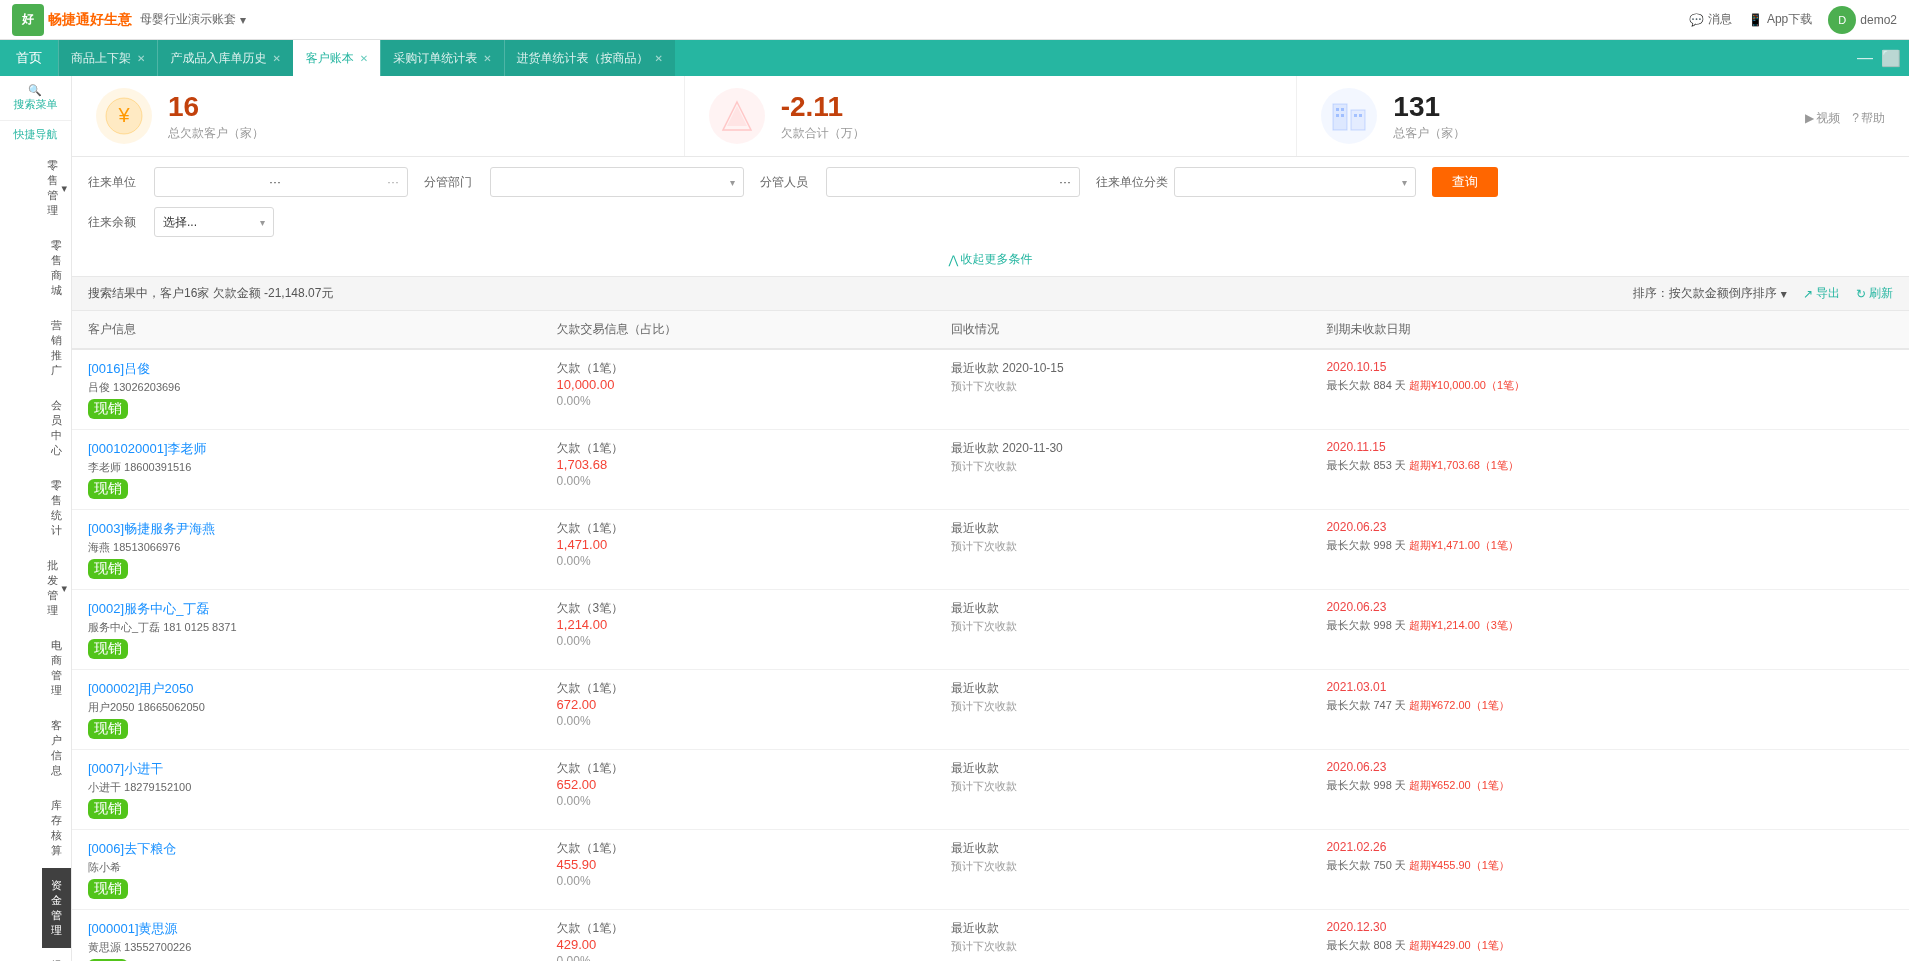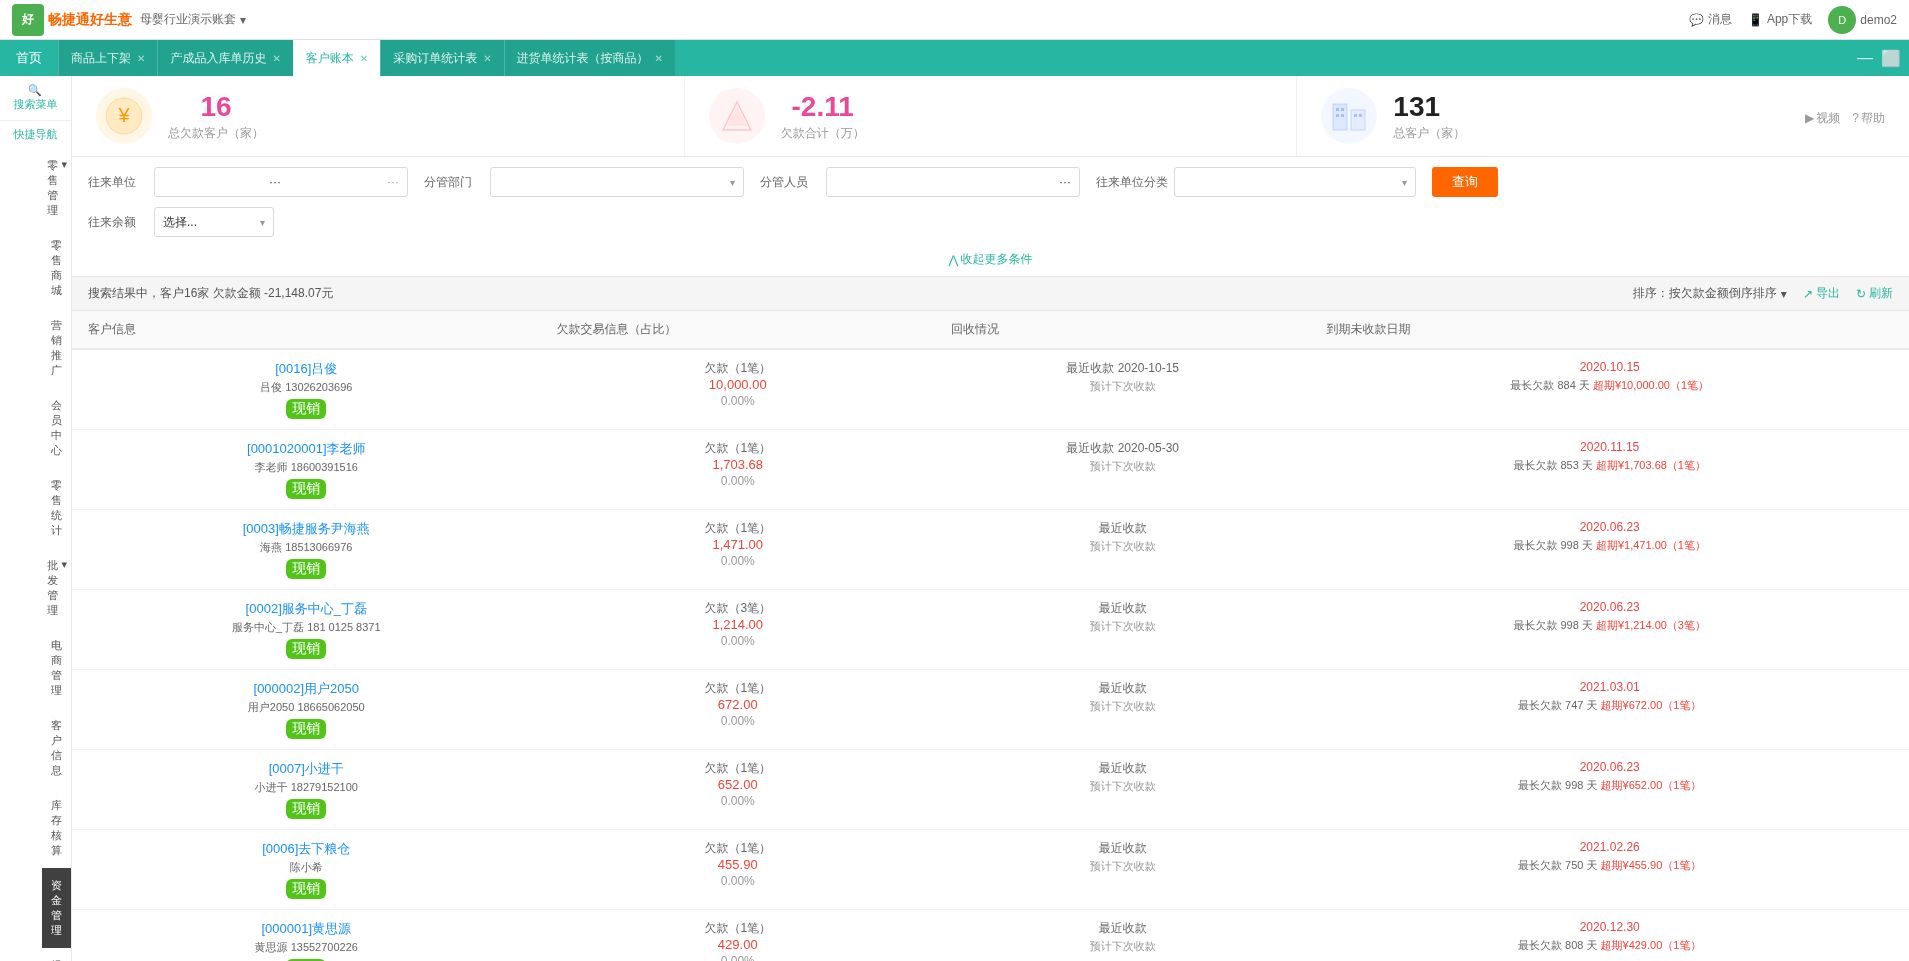--- a/index.html
+++ b/index.html
@@ -40,21 +40,21 @@
 
     
     .main-layout { display: flex; height: calc(961px - 40px - 36px); }
 
     
     .sidebar { width: 72px; background: #fff; border-right: 1px solid #e8e8e8; overflow-y: auto; display: flex; flex-direction: column; }
     .sidebar-search { padding: 8px 0; text-align: center; color: #26b6a1; font-size: 11px; cursor: pointer; border-bottom: 1px solid #f0f0f0; }
     .sidebar-nav-label { padding: 6px 0; text-align: center; color: #26b6a1; font-size: 11px; cursor: pointer; }
     .sidebar-item {
       padding: 10px 4px; text-align: center; color: #555; font-size: 11px; cursor: pointer;
-      display: flex; flex-direction: column; align-items: flex-start; gap: 2px; margin-left: 42px;
+      display: flex; flex-direction: column; align-items: center; gap: 2px; margin-left: 42px;
     }
     .sidebar-item.active { background: #404040; color: #fff; }
     .sidebar-item.with-arrow { flex-direction: row; justify-content: center; gap: 2px; }
 
     
     .content { flex: 1; overflow: hidden; display: flex; flex-direction: column; }
 
     
     .stats-bar {
       background: #fff; display: flex; align-items: stretch;
@@ -63,21 +63,21 @@
     .stat-card {
       flex: 1; display: flex; align-items: center; gap: 16px; padding: 12px 24px;
       border-right: 1px solid #f0f0f0;
     }
     .stat-icon-wrap { width: 56px; height: 56px; border-radius: 50%; display: flex; align-items: center; justify-content: center; }
     .stat-icon-wrap.orange { background: rgba(255,165,0,0.1); }
     .stat-icon-wrap.pink { background: rgba(255,100,100,0.08); }
     .stat-icon-wrap.blue { background: rgba(100,150,255,0.08); }
     .stat-info {}
     .stat-value { font-size: 28px; font-weight: bold; }
-    .stat-value.red { color: #ec4899; text-align: center; }
+    .stat-value.red { color: #c2410c; }
     .stat-value.black { color: #222; }
     .stat-label { font-size: 12px; color: #999; margin-top: 2px; }
     .stat-card-actions { margin-left: auto; display: flex; gap: 12px; align-items: flex-start; padding-top: 4px; }
     .stat-action-link { font-size: 12px; color: #999; cursor: pointer; display: flex; align-items: center; gap: 2px; }
 
     
     .filter-bar {
       background: #fff; padding: 10px 16px 0; border-bottom: 1px solid #e8e8e8;
     }
     .filter-row { display: flex; align-items: center; gap: 16px; margin-bottom: 10px; flex-wrap: wrap; }
@@ -111,21 +111,21 @@
     .result-bar-actions { display: flex; align-items: center; gap: 16px; }
     .result-sort { display: flex; align-items: center; gap: 4px; color: #555; cursor: pointer; }
     .result-action-btn { display: flex; align-items: center; gap: 3px; color: #26b6a1; cursor: pointer; }
 
     
     .table-wrap { flex: 1; overflow-y: auto; background: #fff; }
     table { width: 100%; border-collapse: collapse; font-size: 12px; }
     thead tr { background: #f9f9f9; border-bottom: 2px solid #e8e8e8; }
     thead th { padding: 10px 16px; text-align: left; color: #666; font-weight: 500; white-space: nowrap; }
     tbody tr { border-bottom: 1px solid #f0f0f0; }
-    tbody td { padding: 10px 16px; vertical-align: top; text-align: center; }
+    tbody td { padding: 10px 16px; vertical-align: top; }
     .customer-name { color: #1890ff; cursor: pointer; font-size: 13px; }
     .customer-phone { color: #666; font-size: 11px; margin-top: 2px; }
     .tag-green { display: inline-block; background: #52c41a; color: #fff; font-size: 14px; padding: 1px 6px; border-radius: 6px; margin-top: 4px; }
     .amount-red { color: #f44336; font-size: 13px; }
     .amount-pct { color: #999; font-size: 12px; margin-top: 2px; }
     .overdue-red { color: #f44336; cursor: pointer; }
     .date-text { color: #ef4444; font-size: 12px; }
     .overdue-days { color: #666; font-size: 11px; margin-top: 4px; }
     .collect-text { color: #666; font-size: 12px; }
     .collect-next { color: #999; font-size: 11px; margin-top: 2px; }
@@ -424,21 +424,21 @@
       </div>
       <div class="customer-phone">李老师 18600391516</div>
       <div><span class="tag-green">现销</span></div>
     </td>
     <td>
       <div class="collect-text">欠款（1笔）</div>
       <div class="amount-red">1,703.68</div>
       <div class="amount-pct">0.00%</div>
     </td>
     <td>
-      <div class="collect-text">最近收款    2020-05-30</div>
+      <div class="collect-text">最近收款    2020-11-30</div>
       <div class="collect-next">预计下次收款</div>
     </td>
     <td>
       <div class="date-text">2020.11.15</div>
       <div class="overdue-days">
         最长欠款 853 天 <span class="overdue-red">超期¥1,703.68（1笔）</span>
       </div>
     </td>
   </tr>
             <tr>

